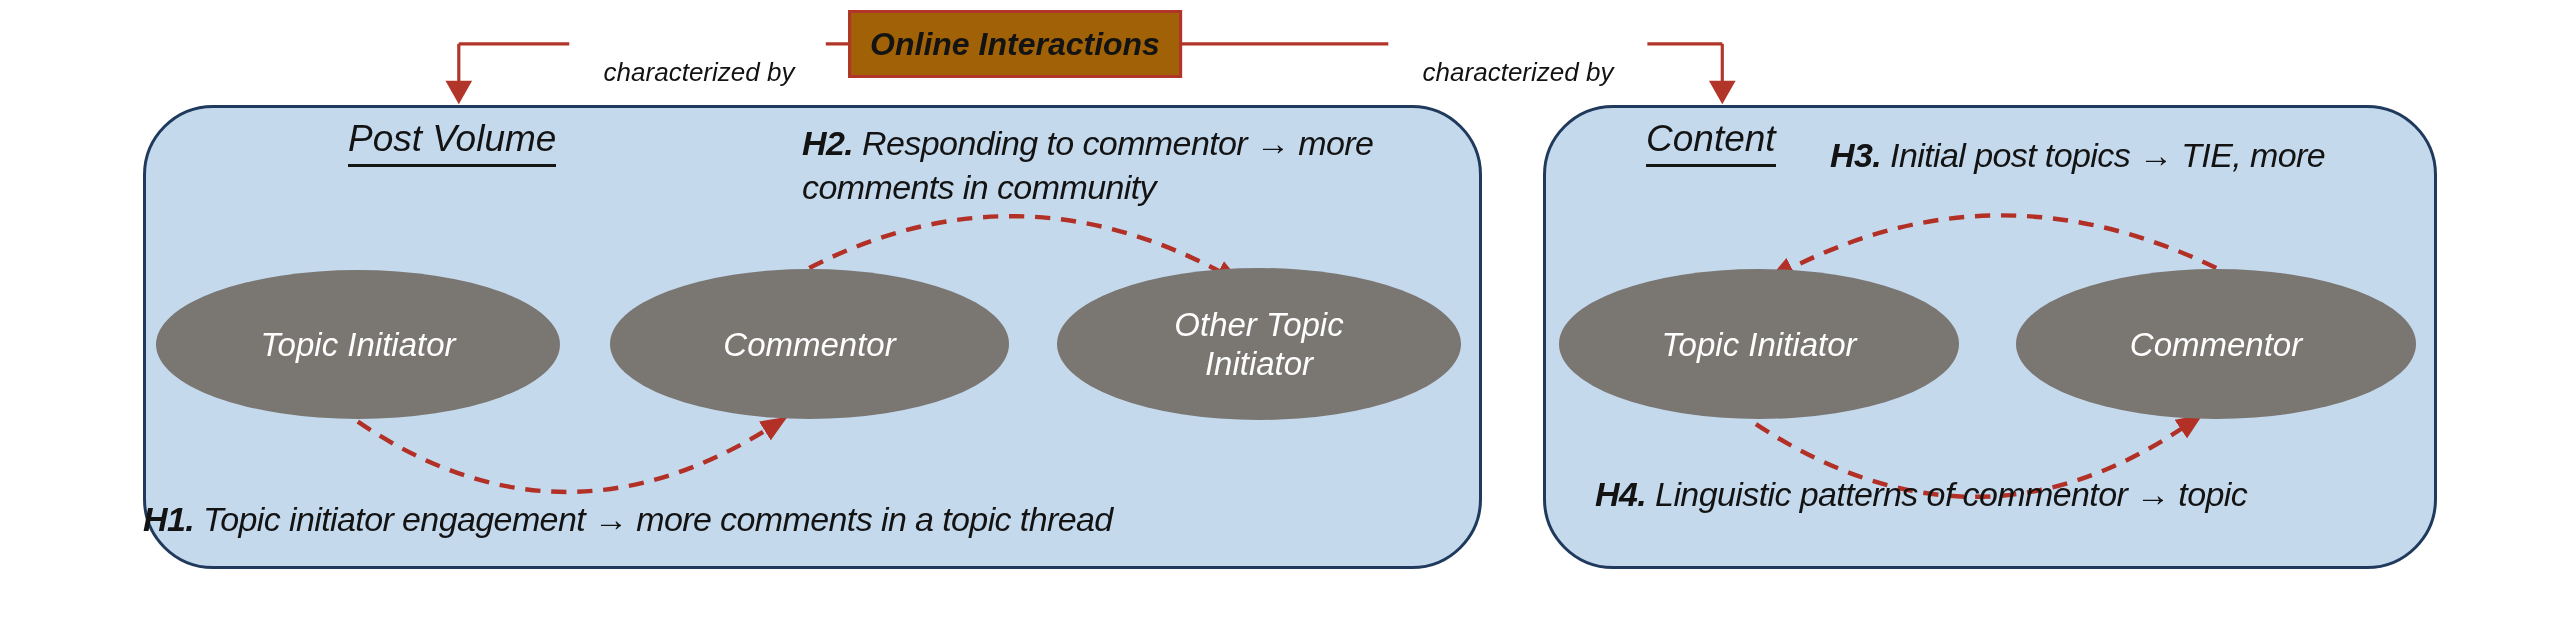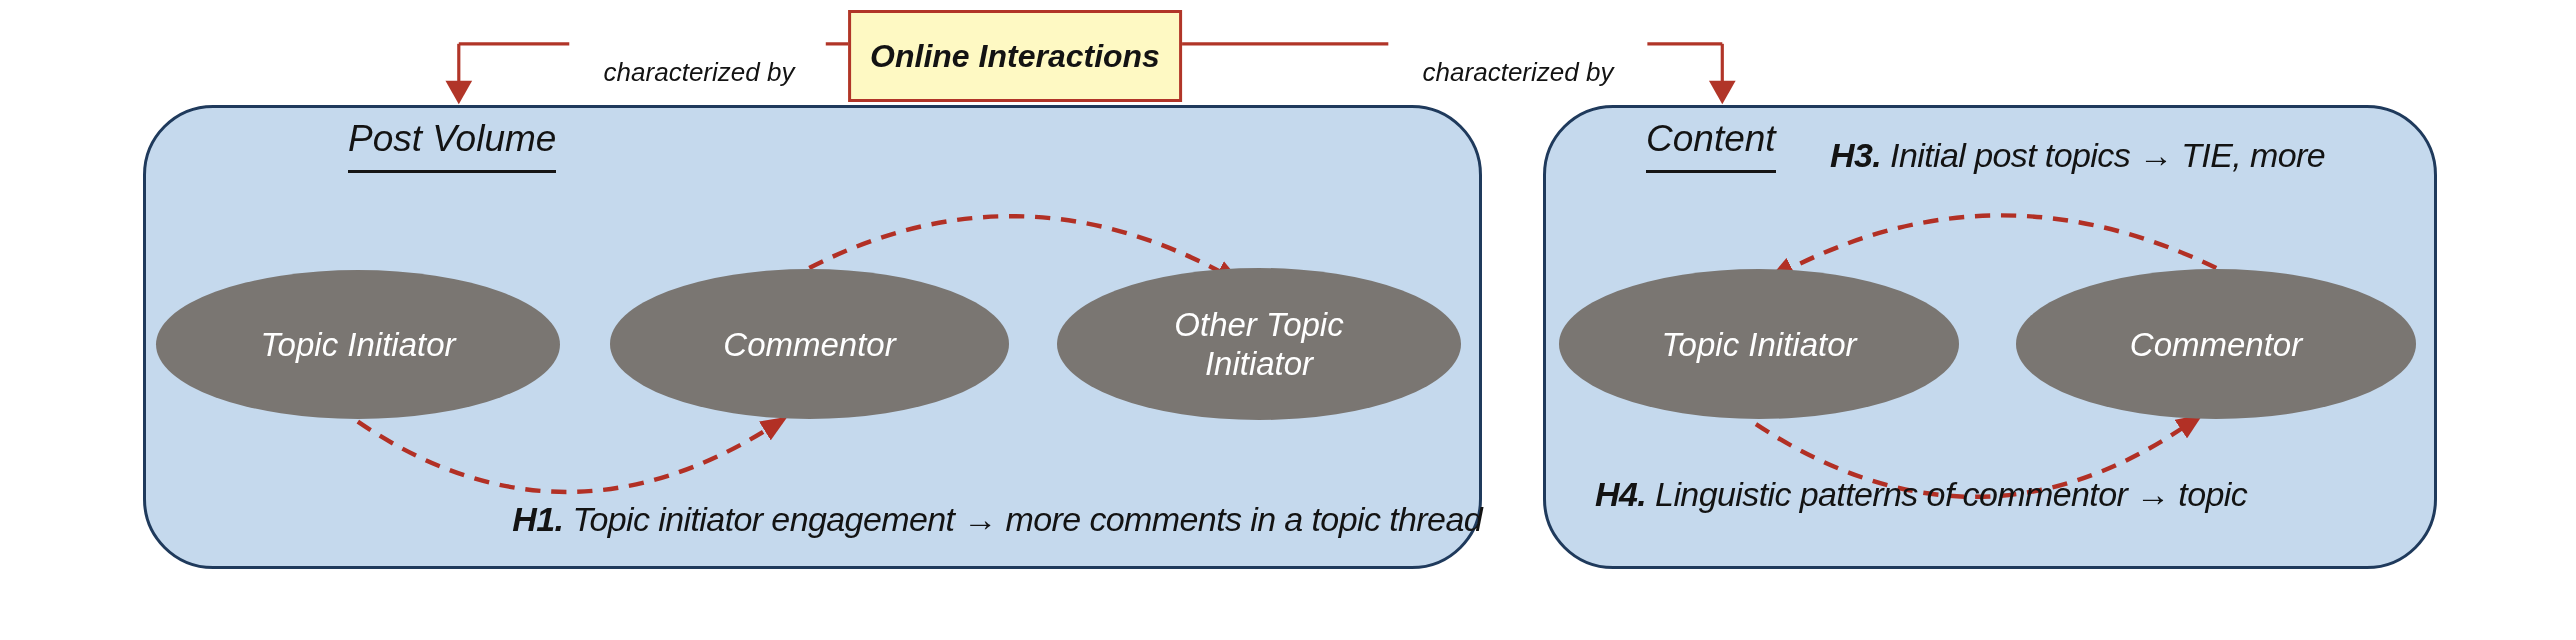--- a/index.html
+++ b/index.html
@@ -11,22 +11,22 @@
     overflow:hidden;
   }
   .abs{position:absolute;}
 
   
   #connector-layer{position:absolute;left:0;top:0;z-index:2;pointer-events:none;}
 
   
   .title-box{
     left:1015px;top:9.5px;transform:translateX(-50%);
-    background:#fef9c3;border:3.2px solid #b13528;
-    padding:12px 19px;height:62px;line-height:62px;
+    background:#a16207;border:3.2px solid #b13528;
+    padding:0 19px;height:62px;line-height:62px;
     font-size:32px;font-style:italic;font-weight:bold;
     white-space:nowrap;z-index:5;
   }
   .conn-label{
     top:9px;transform:translateX(-50%);
     font-size:26px;font-style:italic;white-space:nowrap;
     z-index:5;
     margin-top:48px;
   }
 
@@ -35,31 +35,31 @@
     top:105px;height:464px;box-sizing:border-box;
     background:#c5d9ed;border:3.2px solid #1f3a5c;border-radius:70px;
     z-index:1;
   }
   #panel-left{left:143px;width:1339px;}
   #panel-right{left:1543px;width:894px;}
 
   
   .panel-heading{
     font-size:37px;font-style:italic;z-index:4;
-    border-bottom:3.2px solid #161616;padding-bottom:10px;
+    border-bottom:3.2px solid #161616;padding-bottom:4px;
     white-space:nowrap;
   }
 
   
   .hypo{
     font-size:34px;font-style:italic;line-height:44px;
     letter-spacing:-0.6px;white-space:nowrap;z-index:4;
   }
   .hypo .htag{font-weight:bold;margin-right:9px;letter-spacing:-0.6px;}
-  .hypo-center{text-align:right;}
+  .hypo-center{text-align:left;}
 
   
   .node{
     border-radius:50%;background:#7a7672;
     display:flex;align-items:center;justify-content:center;
     text-align:center;color:#ffffff;
     font-size:33px;font-style:italic;line-height:39px;
     z-index:3;
   }
 </style>
@@ -95,20 +95,24 @@
       <path d="M 2765 668 Q 3110 895 3440 672" marker-end="url(#ah)"></path>
     </g>
   </svg>
 
   <div class="conn-label abs" style="left:699px;">characterized by</div>
   <div class="title-box abs">Online Interactions</div>
   <div class="conn-label abs" style="left:1518px;">characterized by</div>
 
   <div class="panel-heading abs" style="left:348px;top:118px;">Post Volume</div>
 
+  <div class="hypo abs" style="left:802px;top:121px;">
+    <span class="htag">H2.</span><span>Responding to commentor → more</span><br>
+    <span>comments in community</span>
+  </div>
 
   <div class="node abs" style="left:156px;top:270px;width:404px;height:149px;">
     <span>Topic Initiator</span>
   </div>
   <div class="node abs" style="left:610px;top:269px;width:399px;height:150px;">
     <span>Commentor</span>
   </div>
   <div class="node abs" style="left:1057px;top:268px;width:404px;height:152px;text-align:center;">
     <span>
       <span>Other Topic</span><br>

